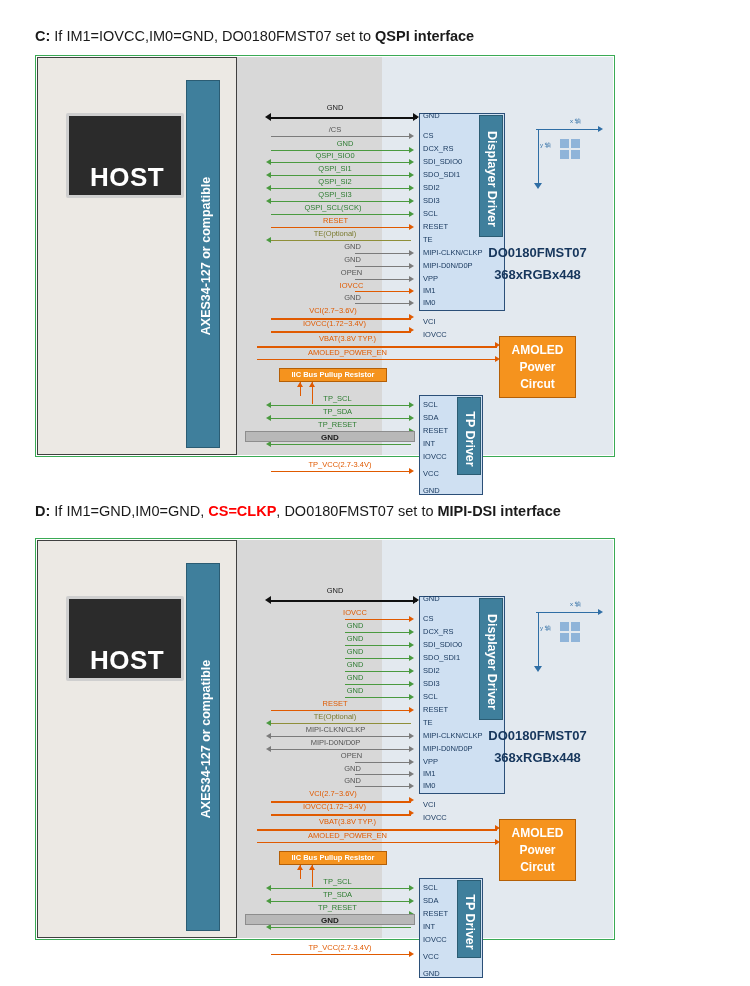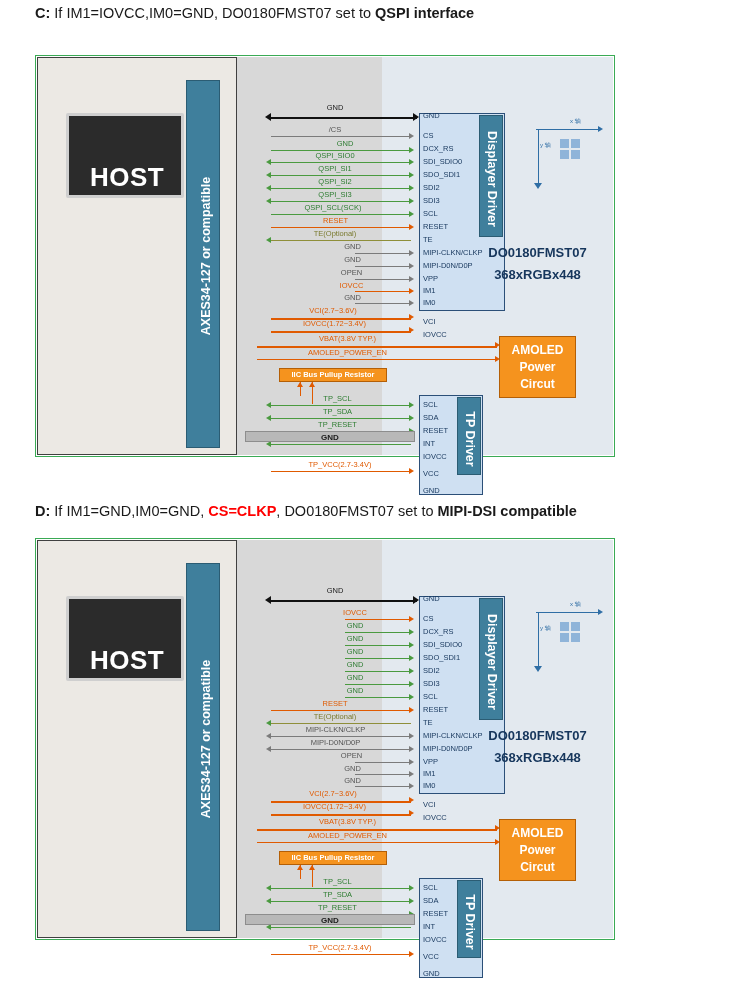--- a/index.html
+++ b/index.html
@@ -150,21 +150,21 @@
   
   .axes-widget { position: absolute; }
   .axes-widget .sq { position: absolute; width: 9px; height: 9px; background: #8fb4d9; }
   .axes-widget .tx { position: absolute; font-size: 6px; color: #2f6ea5; }
 </style>
 </head>
 <body>
 
 <div class="page">
 
-  <div class="caption" style="left:35px; top:5px;">
+  <div class="caption" style="left:35px; top:28px;">
     <span class="lead">C:</span><span> If IM1=IOVCC,IM0=GND, DO0180FMST07 set to </span><span class="strong">QSPI interface</span>
   </div>
 
   <div class="diagram" style="top:55px;">
     <div class="outer-green"></div>
     <div class="right-field"></div>
     <div class="wire-field"></div>
 
     <div class="host-box">
       <div class="host-chip"></div>
@@ -339,21 +339,21 @@
     <div class="sig orange" style="left:240px; top:405px; width:130px;">TP_VCC(2.7-3.4V)</div>
     <div class="ln orange" style="left:236px; top:416px; width:140px;"></div>
     <div class="arw r orange" style="left:374px; top:413px;"></div>
 
     <div class="gnd-bar" style="left:210px; top:376px; width:170px;">
       <div class="gnd-bar-txt">GND</div>
     </div>
   </div>
 
   <div class="caption" style="left:35px; top:503px;">
-    <span class="lead">D:</span><span> If IM1=GND,IM0=GND, </span><span class="red">CS=CLKP</span><span>, DO0180FMST07 set to </span><span class="strong">MIPI-DSI compatible</span>
+    <span class="lead">D:</span><span> If IM1=GND,IM0=GND, </span><span class="red">CS=CLKP</span><span>, DO0180FMST07 set to </span><span class="strong">MIPI-DSI interface</span>
   </div>
 
   <div class="diagram" style="top:538px;">
     <div class="outer-green"></div>
     <div class="right-field"></div>
     <div class="wire-field"></div>
 
     <div class="host-box">
       <div class="host-chip"></div>
       <div class="host-label">HOST</div>

